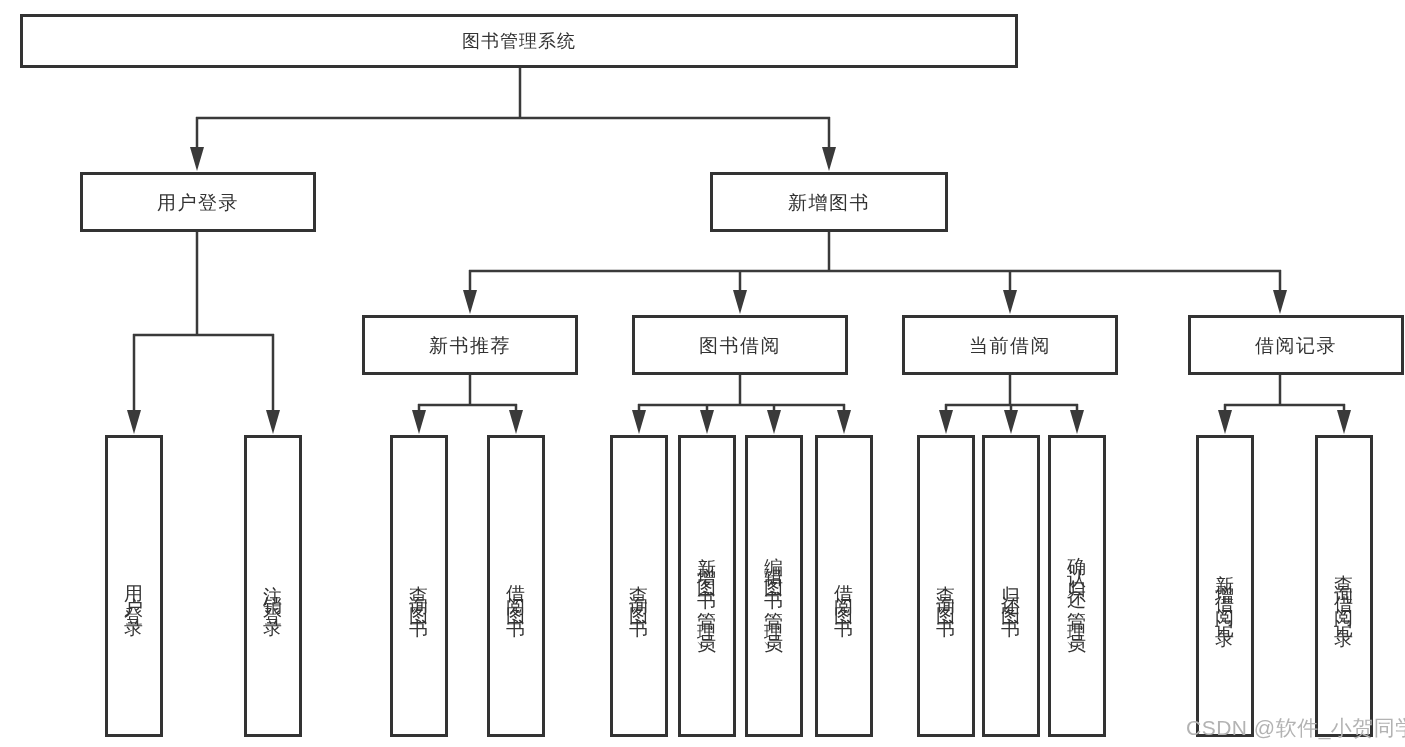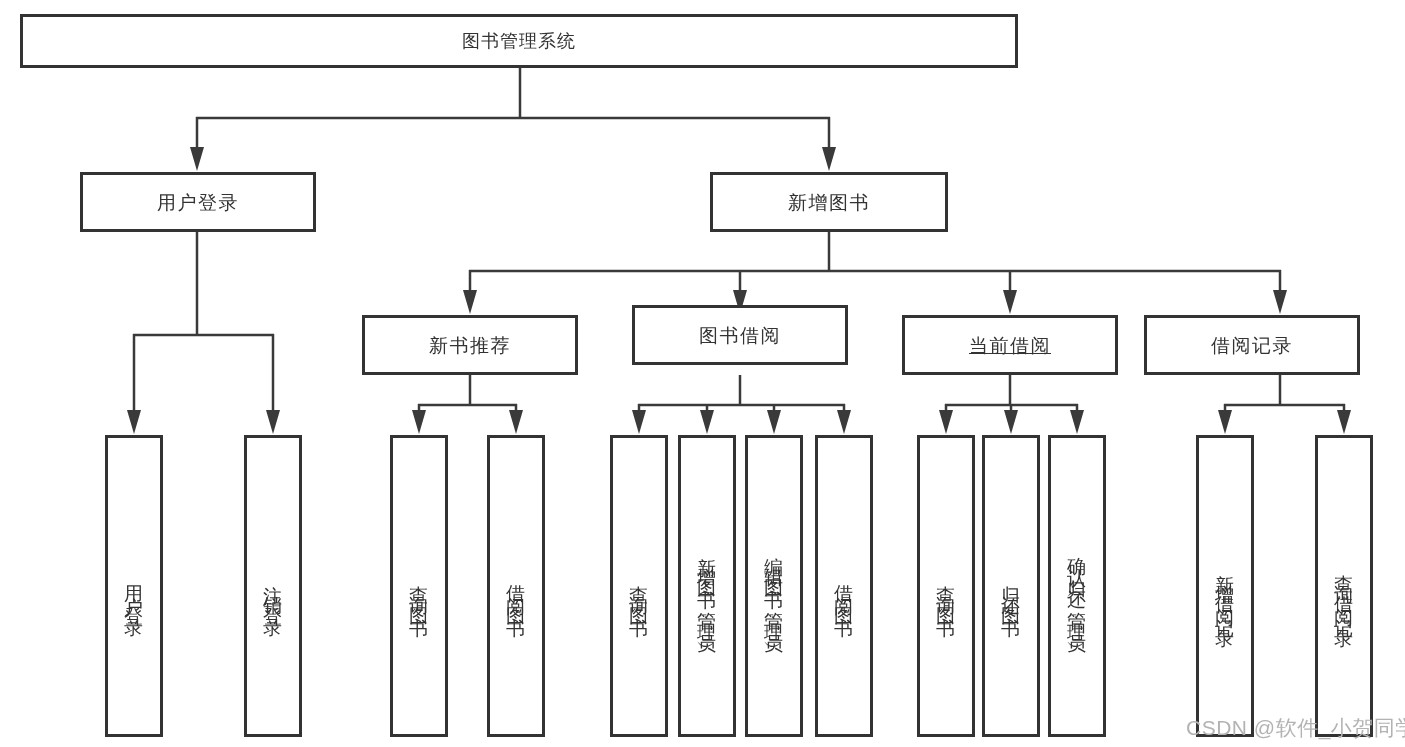--- a/index.html
+++ b/index.html
@@ -160,27 +160,27 @@
   <div class="box" style="left:80px; top:172px; width:236px; height:60px;">
     <span class="hlabel">用户登录</span>
   </div>
   <div class="box" style="left:710px; top:172px; width:238px; height:60px;">
     <span class="hlabel">新增图书</span>
   </div>
 
   <div class="box" style="left:362px; top:315px; width:216px; height:60px;font-family:Liberation Serif, serif;">
     <span class="hlabel">新书推荐</span>
   </div>
-  <div class="box" style="left:632px; top:305px; width:216px; height:60px;">
+  <div class="box" style="left:632px; top:315px; width:216px; height:60px;">
     <span class="hlabel">图书借阅</span>
   </div>
-  <div class="box" style="left:902px; top:315px; width:216px; height:60px;text-decoration:underline;">
+  <div class="box" style="left:902px; top:315px; width:216px; height:60px;">
     <span class="hlabel">当前借阅</span>
   </div>
-  <div class="box" style="left:1144px; top:315px; width:216px; height:60px;">
+  <div class="box" style="left:1188px; top:315px; width:216px; height:60px;">
     <span class="hlabel">借阅记录</span>
   </div>
 
   <div class="box" style="left:105px; top:435px; width:58px; height:302px;">
     <span class="vlabel">用户登录</span>
   </div>
   <div class="box" style="left:244px; top:435px; width:58px; height:302px;">
     <span class="vlabel">注销登录</span>
   </div>
 

